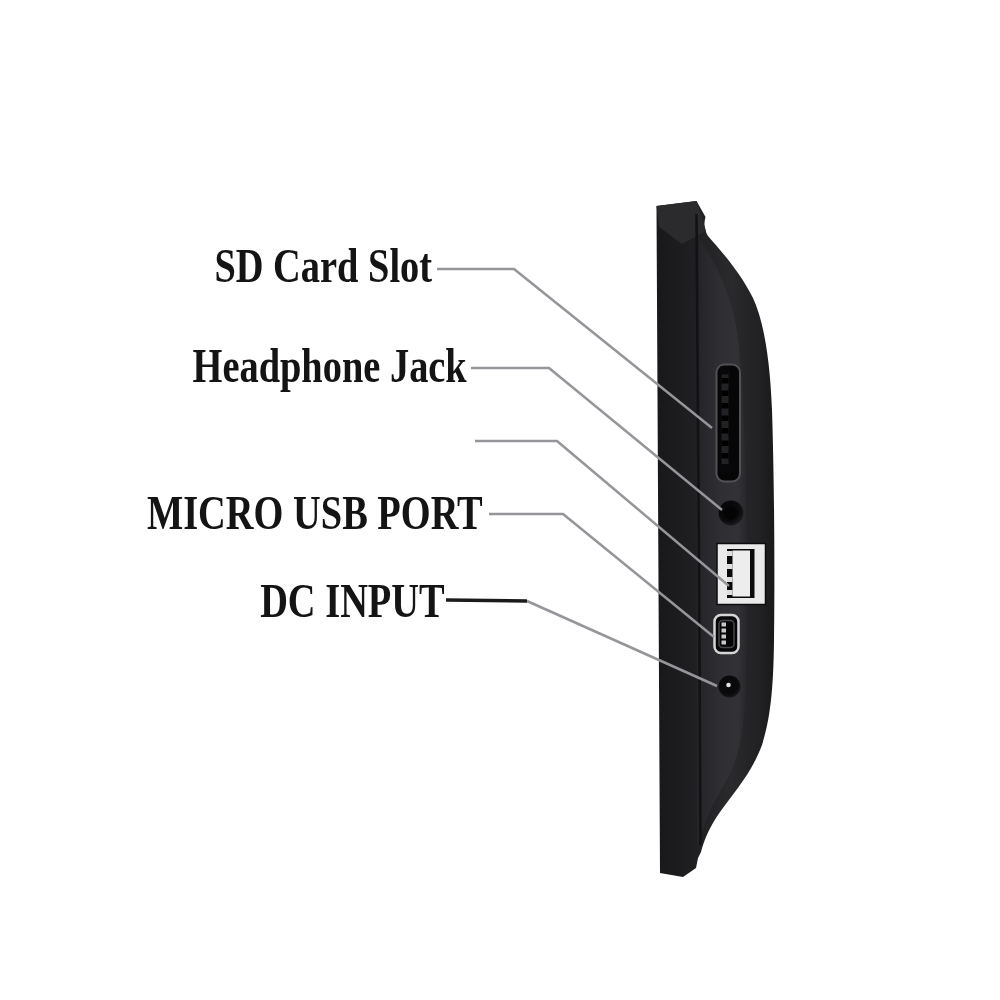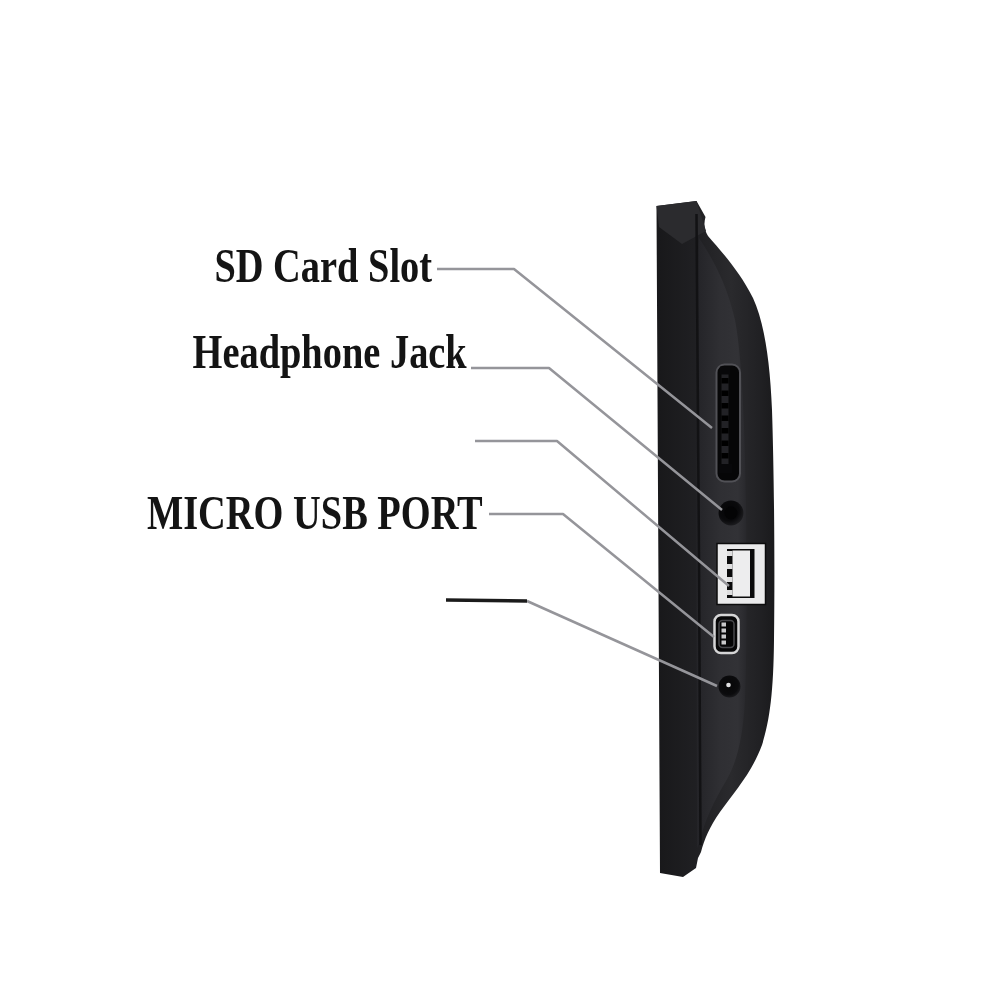--- a/index.html
+++ b/index.html
@@ -17,21 +17,21 @@
     font-weight:700;font-size:48px;color:#141414;
     white-space:nowrap;line-height:1;
   }
   .label .txt{
     display:inline-block;
     transform:scaleX(0.8);
     transform-origin:100% 50%;
     letter-spacing:0px;
   }
   .lbl-sd{top:242px;right:568px;text-align:right;}
-  .lbl-hp{top:328px;right:533px;}
+  .lbl-hp{top:342px;right:533px;}
   .lbl-usb{top:418px;right:532px;}
   .lbl-micro{top:489px;right:517px;}
   .lbl-dc{top:577px;right:555px;}
 </style>
 </head>
 <body>
 
 <div class="stage">
 
   <svg class="scene" width="1000" height="1000" viewBox="0 0 1000 1000">
@@ -137,14 +137,17 @@
 
   <div class="label lbl-sd">
     <span class="txt">SD Card Slot</span>
   </div>
   <div class="label lbl-hp">
     <span class="txt">Headphone Jack</span>
   </div>
   <div class="label lbl-micro">
     <span class="txt">MICRO USB PORT</span>
   </div>
+  <div class="label lbl-dc">
+    <span class="txt">DC INPUT</span>
+  </div>
 
 </div>
 
 </body></html>

